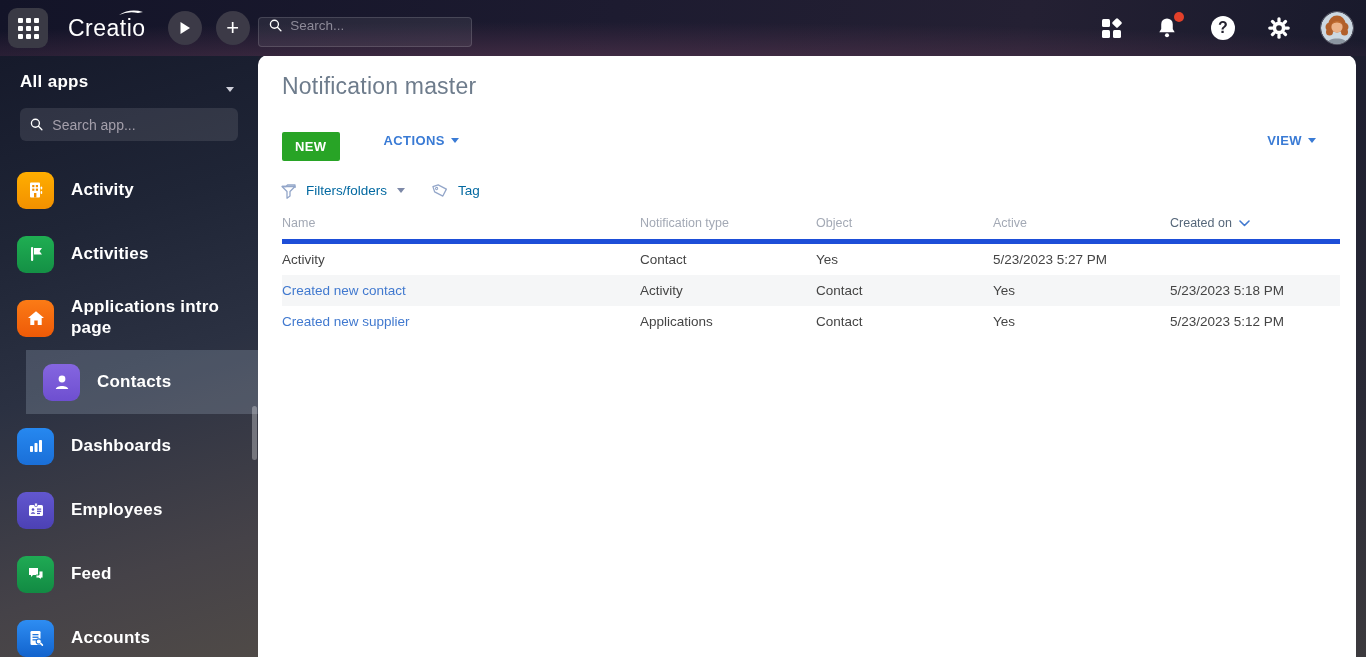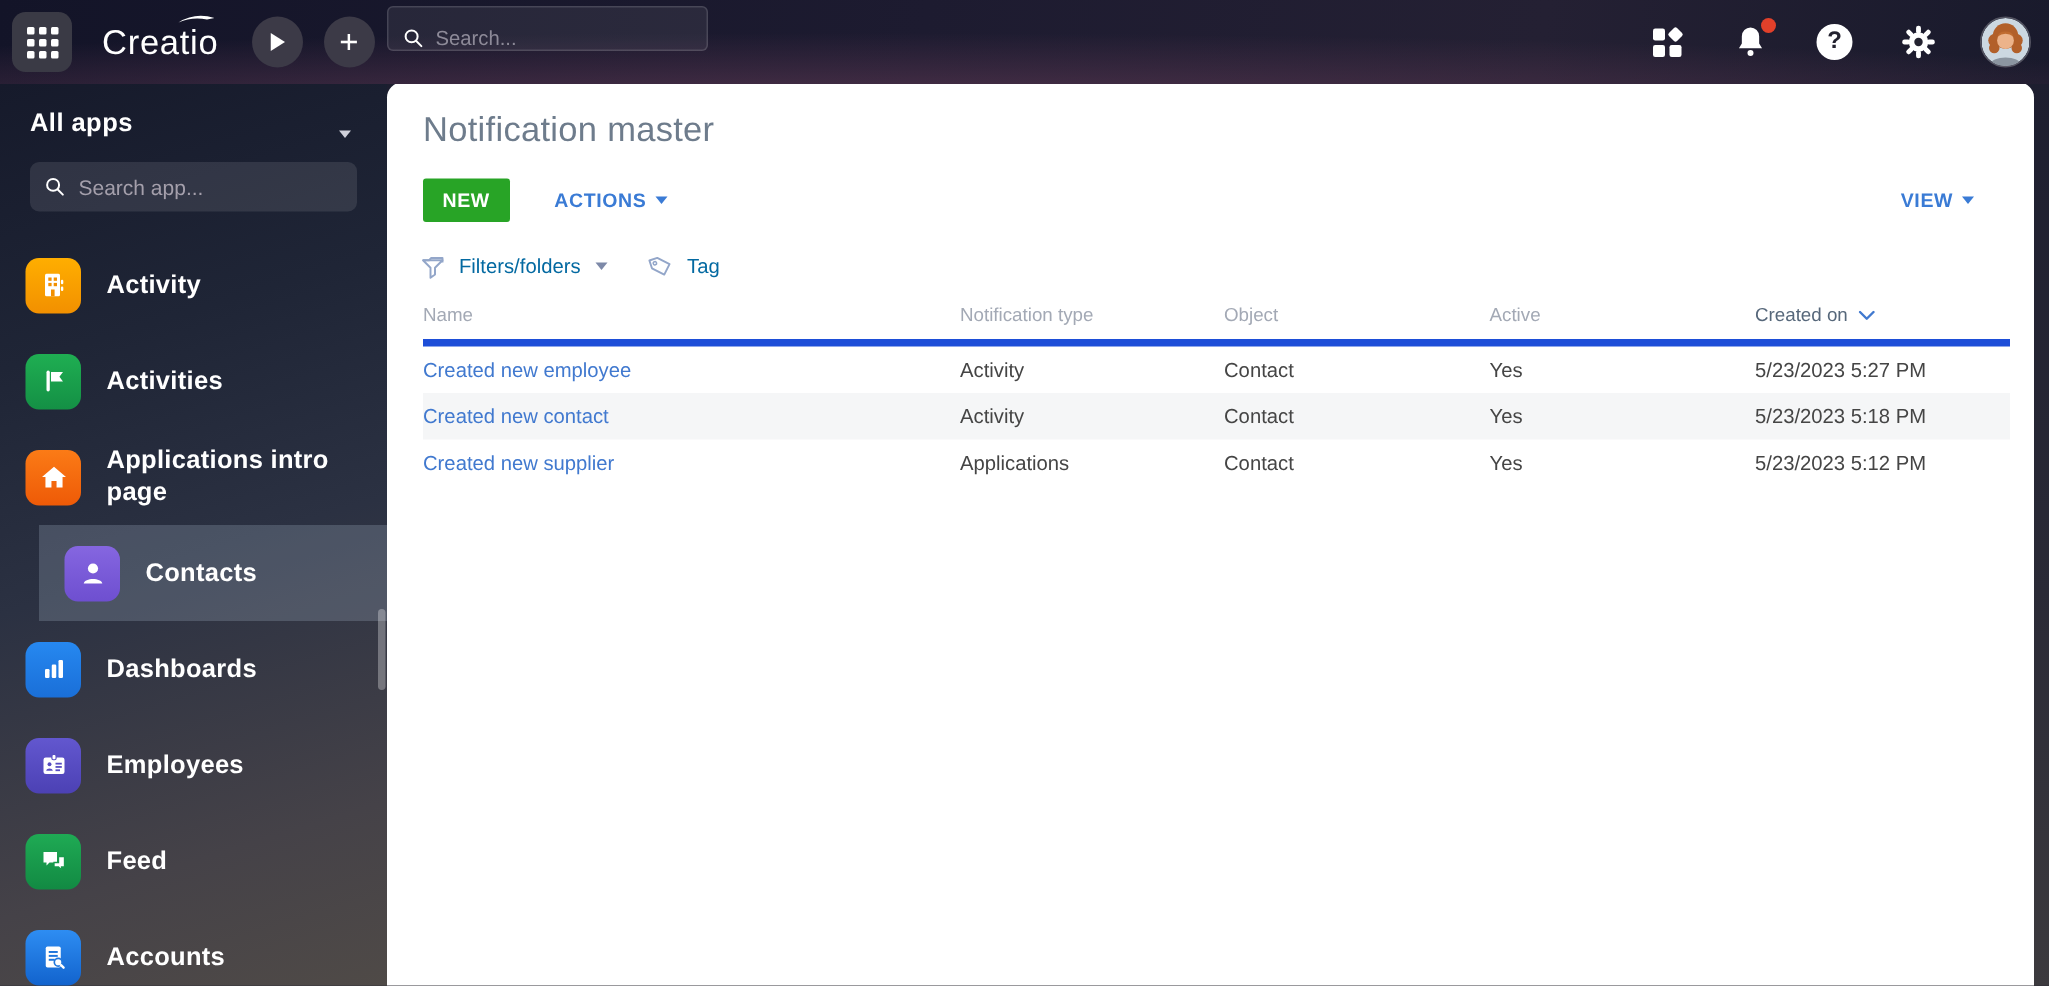--- a/index.html
+++ b/index.html
@@ -15,23 +15,23 @@
     display:flex; align-items:center; z-index:30; }
   .grid-btn { width:40px; height:40px; margin-left:8px; border-radius:9px;
     background:#3a3a45; display:grid; place-items:center; cursor:pointer; }
   .grid-9 { display:grid; grid-template-columns:repeat(3,5px); grid-template-rows:repeat(3,5px); gap:3px; }
   .grid-9 span { background:#fff; border-radius:1px; }
   .logo { color:#fff; font-size:23px; font-weight:500; letter-spacing:.5px; margin-left:20px; position:relative; }
   .logo svg.swoosh { position:absolute; right:2px; top:-7px; }
   .round-btn { width:34px; height:34px; border-radius:50%; background:#3c3a47;
     display:grid; place-items:center; margin-left:22px; cursor:pointer; }
   .round-btn.plus { margin-left:14px; color:#fff; font-size:22px; font-weight:400; line-height:1; }
-  .tb-search { position:absolute; left:258px; top:4px; width:214px; height:30px;
+  .tb-search { position:absolute; left:258px; top:17px; width:214px; height:30px;
     background:rgba(255,255,255,.07); border:1px solid rgba(255,255,255,.14);
-    border-radius:4px; display:flex; align-items:flex-end; padding:0 10px; gap:8px; }
+    border-radius:4px; display:flex; align-items:flex-start; padding:0 10px; gap:8px; }
   .tb-search input { background:transparent; border:none; outline:none; color:#e8e8ee;
     font-size:13.5px; width:100%; font-family:"Liberation Sans",sans-serif; }
   .tb-search input::placeholder { color:#8d8a98; }
   .tb-right { position:absolute; right:0; top:0; height:56px; display:flex; align-items:center; gap:26px; padding-right:12px; }
   .tb-icon { width:30px; height:30px; display:grid; place-items:center; cursor:pointer; position:relative; }
   .apps-ico { display:grid; grid-template-columns:8px 8px; grid-template-rows:8px 8px; gap:3px; }
   .apps-ico span { background:#fff; border-radius:1.5px; }
   .apps-ico span:nth-child(2){ transform:rotate(45deg) scale(.95); }
   .badge { position:absolute; top:-1px; right:-2px; width:10px; height:10px; border-radius:50%; background:#e2402a; }
   .help-circle { width:24px; height:24px; border-radius:50%; background:#fff; color:#23222f;
@@ -60,24 +60,24 @@
   .c6{background:linear-gradient(180deg,#1faa54,#128a43);} .c7{background:linear-gradient(180deg,#2e8df2,#1263cd);}
   .sb-scroll { position:absolute; right:1px; top:350px; width:5px; height:54px;
     background:rgba(255,255,255,.3); border-radius:3px; }
 
   
   .main { position:absolute; left:258px; top:55px; width:1098px; height:602px;
     background:#fff; border-radius:10px 10px 0 0; z-index:25; padding:18px 16px 0 24px; }
   .page-title { font-size:23px; color:#6e7c8c; font-weight:400; letter-spacing:.2px; }
   .toolbar { margin-top:19px; display:flex; align-items:center; }
   .btn-new { background:#28a426; color:#fff; border:none; font-family:"Liberation Sans",sans-serif;
-    font-size:13px; font-weight:700; letter-spacing:.4px; padding:7px 13px; border-radius:2px; cursor:pointer; }
+    font-size:13px; font-weight:700; letter-spacing:.4px; padding:7px 13px; border-radius:2px; cursor:pointer;margin-top:13px; }
   .link-btn { color:#3a7bd5; font-size:13px; font-weight:700; letter-spacing:.4px;
     display:flex; align-items:center; gap:6px; cursor:pointer; }
-  .btn-actions { margin-left:30px; }
+  .btn-actions { margin-left:44px; }
   .btn-view { margin-left:auto; margin-right:24px; }
   .caret { width:0; height:0; border-left:4px solid transparent; border-right:4px solid transparent;
     border-top:5px solid currentColor; display:inline-block; }
   .caret.white { color:#cfd0da; }
   .filterbar { margin-top:20px; display:flex; align-items:center; gap:26px; margin-left:-2px; }
   .filter-item { display:flex; align-items:center; gap:8px; font-size:13.5px; color:#0369a1; cursor:pointer; }
   .filter-item .caret { color:#7d89a8; margin-left:2px; }
 
   
   .tbl { margin-top:16px; margin-right:0; }
@@ -337,21 +337,20 @@
       <div class="th">Active</div>
       <div class="th sorted">
         <span>Created on</span>
         <svg width="11" height="7" viewBox="0 0 11 7">
           <polyline points="1,1 5.5,5.5 10,1" fill="none" stroke="#4179cf" stroke-width="1.6" stroke-linecap="round" stroke-linejoin="round"></polyline>
         </svg>
       </div>
     </div>
 
     <div class="trow tr">
-      <div class="td link">Created new employee</div>
       <div class="td">Activity</div>
       <div class="td">Contact</div>
       <div class="td">Yes</div>
       <div class="td">5/23/2023 5:27 PM</div>
     </div>
     <div class="trow tr hl">
       <div class="td link">Created new contact</div>
       <div class="td">Activity</div>
       <div class="td">Contact</div>
       <div class="td">Yes</div>

